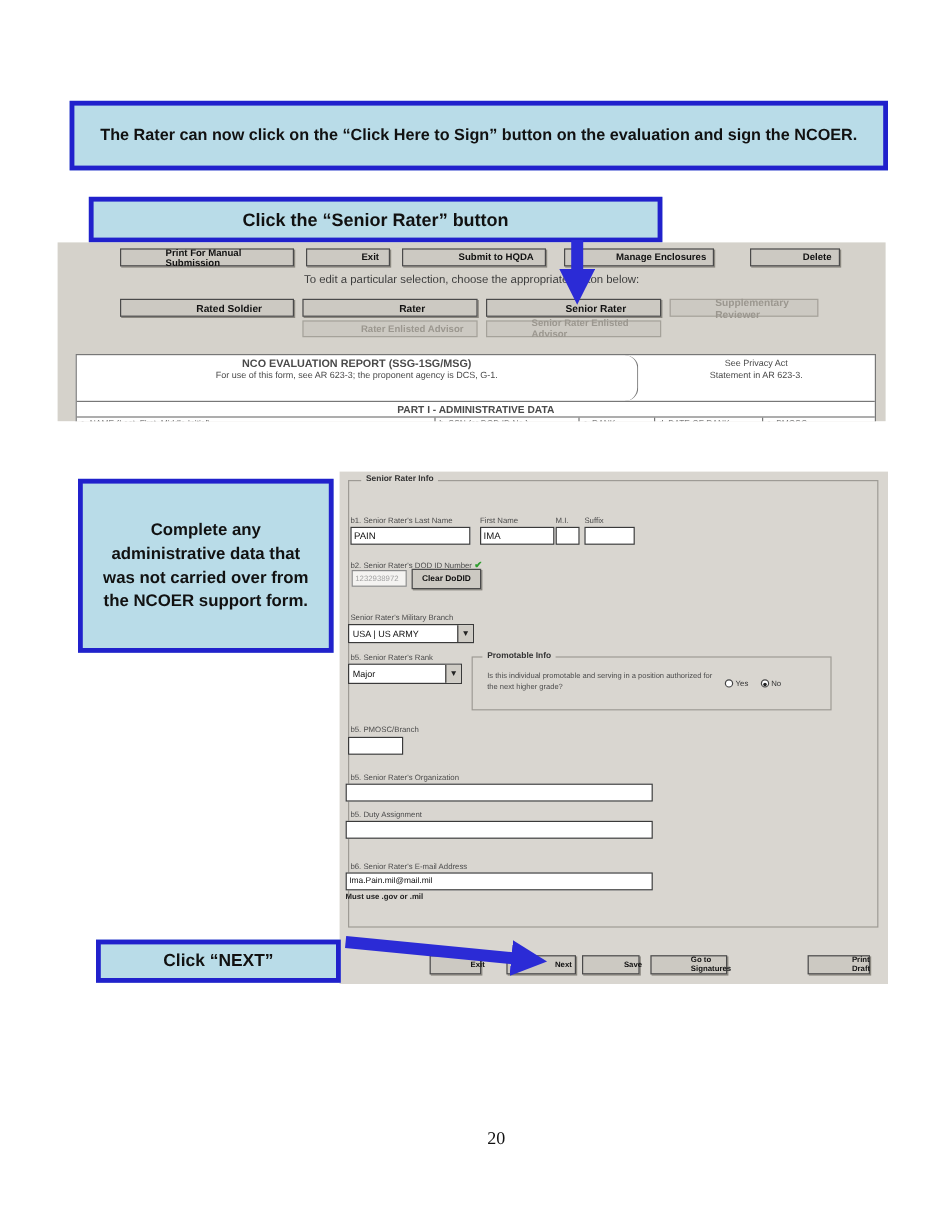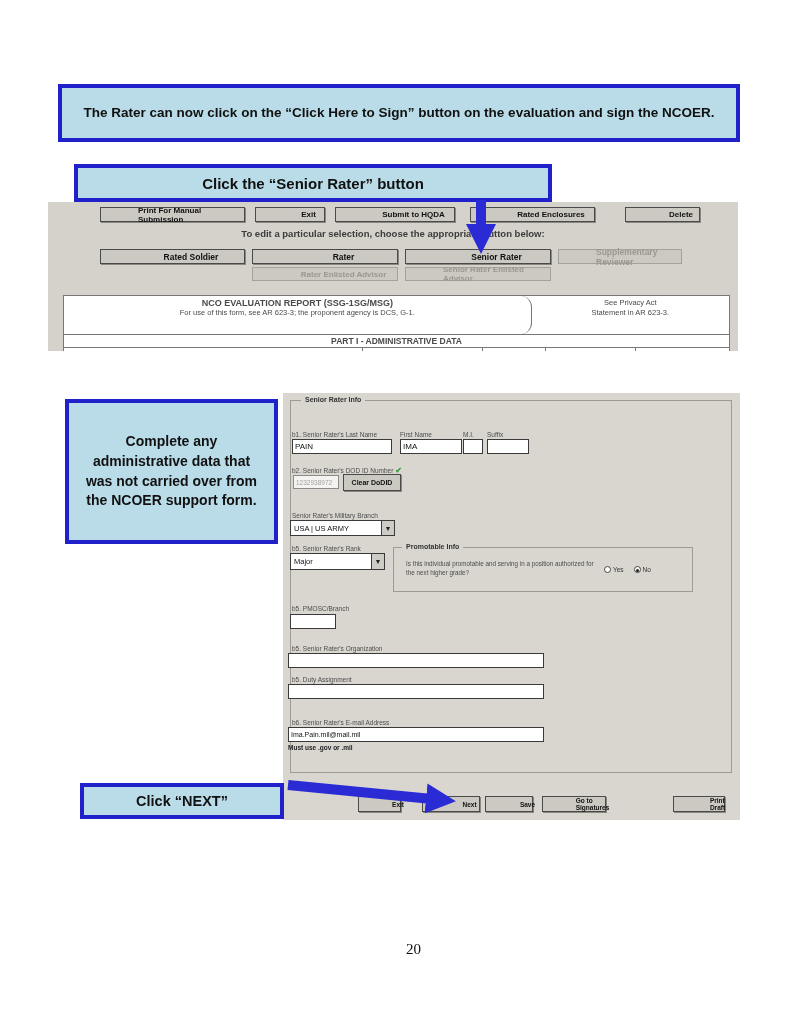--- a/index.html
+++ b/index.html
@@ -19,21 +19,21 @@
   .panel1 { position:absolute; left:48px; top:202px; width:690px; height:149px;
             background:#d5d2cb; overflow:hidden; }
   .btn { position:absolute; background:#ccc9c2; border:1px solid #4a4a4a;
          box-shadow:1px 1px 0 #8a877f; color:#111; font-weight:bold;
          display:flex; align-items:center; justify-content:center; font-size:8px;padding-left:37px; }
   .btn.disabled { color:#9b978f; border:1px solid #a5a29a; box-shadow:none; }
   .row1 { top:5px; height:15px; }
   .row2 { top:47px; height:15px; font-size:8.5px; }
   .row3 { top:65px; height:14px; font-size:8px; }
   .instruction { position:absolute; top:26px; left:0; width:100%; text-align:center;
-                 font-size:9.5px; font-weight:bold; color:#3c3c3c; }
+                 font-size:9.5px; font-weight:normal; color:#3c3c3c; }
 
   
   .ncoer { position:absolute; left:15px; top:93px; width:667px; background:#fff;
            border:1px solid #777; color:#4a4a4a; }
   .ncoer .hdr { display:flex; border-bottom:1px solid #777; }
   .ncoer .hdr-left { width:469px; border-right:1px solid #777; text-align:center; padding:2px 0 17px;border-radius:11px; }
   .ncoer .hdr-right { width:198px; text-align:center; padding:2px 2px 3px; font-size:7.5px; line-height:1.3; }
   .ncoer .title { font-size:9px; font-weight:bold; }
   .ncoer .subtitle { font-size:7.5px; }
   .ncoer .part { border-bottom:1px solid #777; text-align:center; font-size:8.5px; font-weight:bold; padding:1px 0; }
@@ -83,21 +83,21 @@
   </div>
 
   <div class="callout callout-2">
     <span>Click the “Senior Rater” button</span>
   </div>
 
   <div class="panel1">
     <div class="btn row1" style="left:52px;width:145px;">Print For Manual Submission</div>
     <div class="btn row1" style="left:207px;width:70px;">Exit</div>
     <div class="btn row1" style="left:287px;width:120px;">Submit to HQDA</div>
-    <div class="btn row1" style="left:422px;width:125px;">Rated Enclosures</div>
+    <div class="btn row1" style="left:422px;width:125px;">Manage Enclosures</div>
     <div class="btn row1" style="left:577px;width:75px;">Delete</div>
 
     <div class="instruction">To edit a particular selection, choose the appropriate button below:</div>
 
     <div class="btn row2" style="left:52px;width:145px;">Rated Soldier</div>
     <div class="btn row2" style="left:204px;width:146px;">Rater</div>
     <div class="btn row2" style="left:357px;width:146px;">Senior Rater</div>
     <div class="btn row2 disabled" style="left:510px;width:124px;">Supplementary Reviewer</div>
 
     <div class="btn row3 disabled" style="left:204px;width:146px;">Rater Enlisted Advisor</div>

